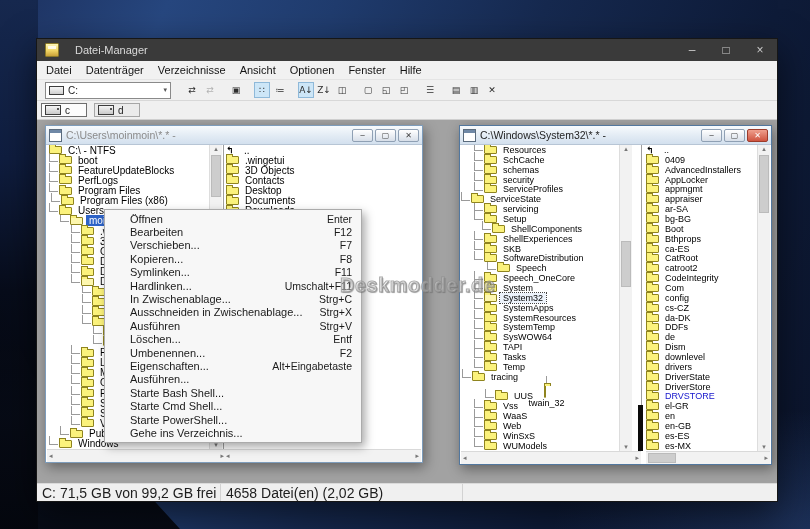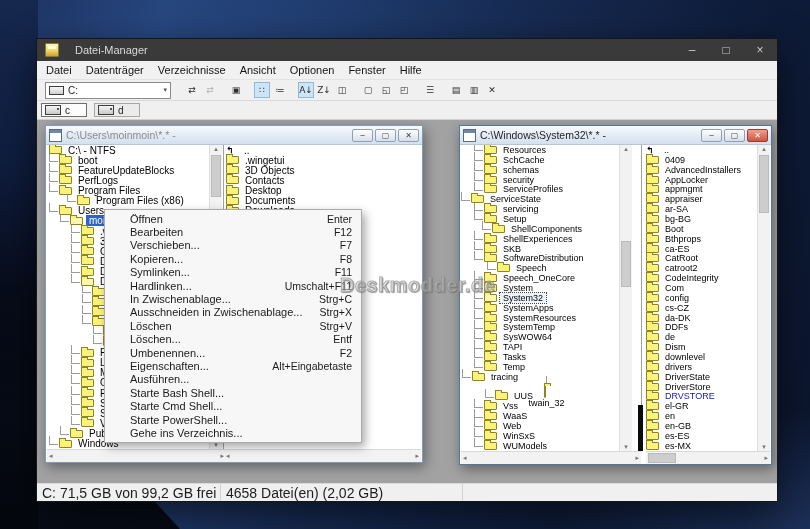--- a/index.html
+++ b/index.html
@@ -254,21 +254,21 @@
               <span class="fico"></span>
               <span class="lab">PerfLogs</span>
             </div>
 
             <div class="trow" style="padding-left: 2px;">
               <span class="elbow"></span>
               <span class="fico"></span>
               <span class="lab">Program Files</span>
             </div>
 
-            <div class="trow" style="padding-left: 20px;">
+            <div class="trow" style="padding-left: 4px;">
               <span class="elbow"></span>
               <span class="fico"></span>
               <span class="lab">Program Files (x86)</span>
             </div>
 
             <div class="trow" style="padding-left: 2px;">
               <span class="elbow"></span>
               <span class="fico"></span>
               <span class="lab">Users</span>
             </div>
@@ -891,21 +891,21 @@
       <span>In Zwischenablage...</span>
       <span class="mshort">Strg+C</span>
     </div>
 
     <div class="mrow">
       <span>Ausschneiden in Zwischenablage...</span>
       <span class="mshort">Strg+X</span>
     </div>
 
     <div class="mrow">
-      <span>Löschen</span>
+      <span>Ausführen</span>
       <span class="mshort">Strg+V</span>
     </div>
 
     <div class="mrow">
       <span>Löschen...</span>
       <span class="mshort">Entf</span>
     </div>
 
     <div class="mrow">
       <span>Umbenennen...</span>

